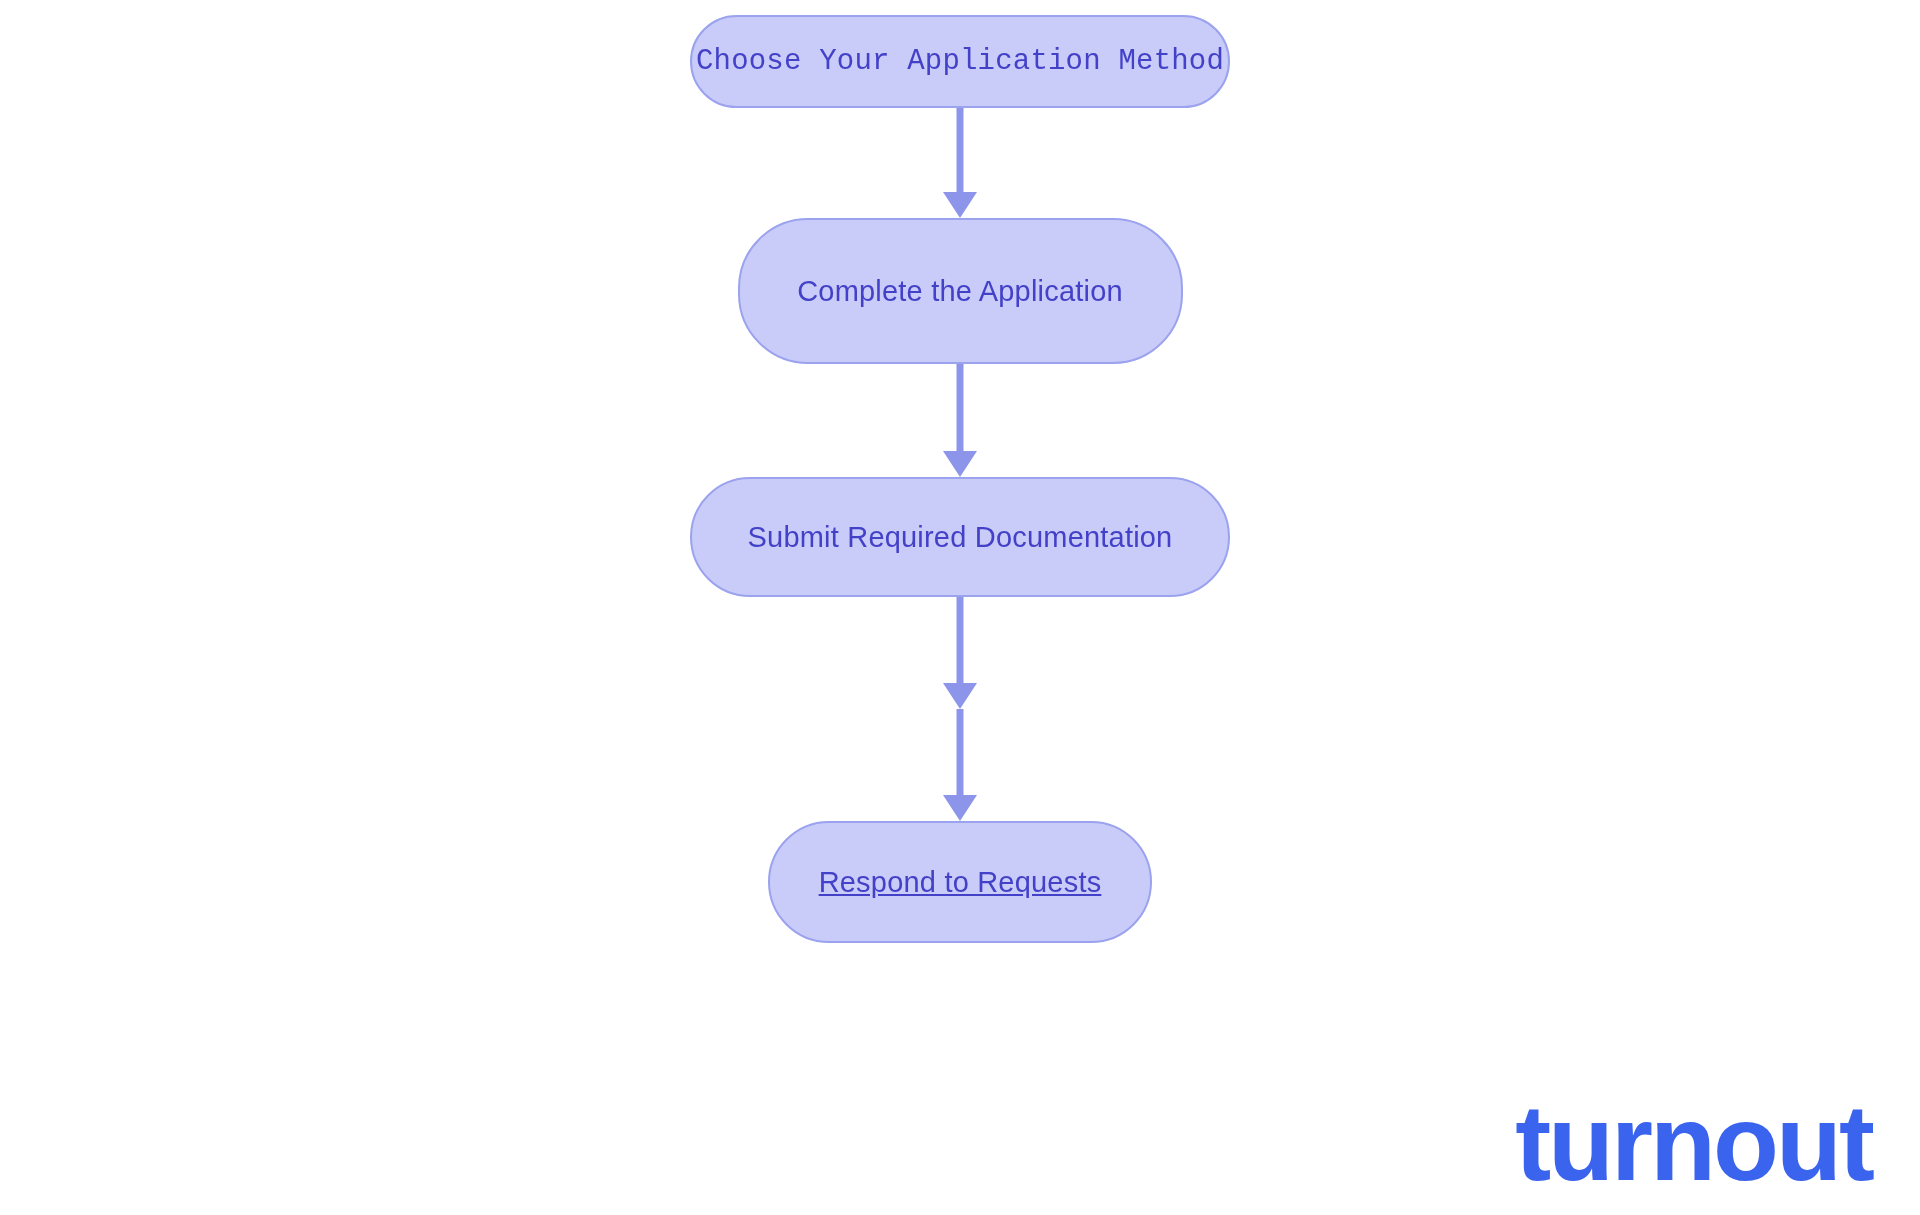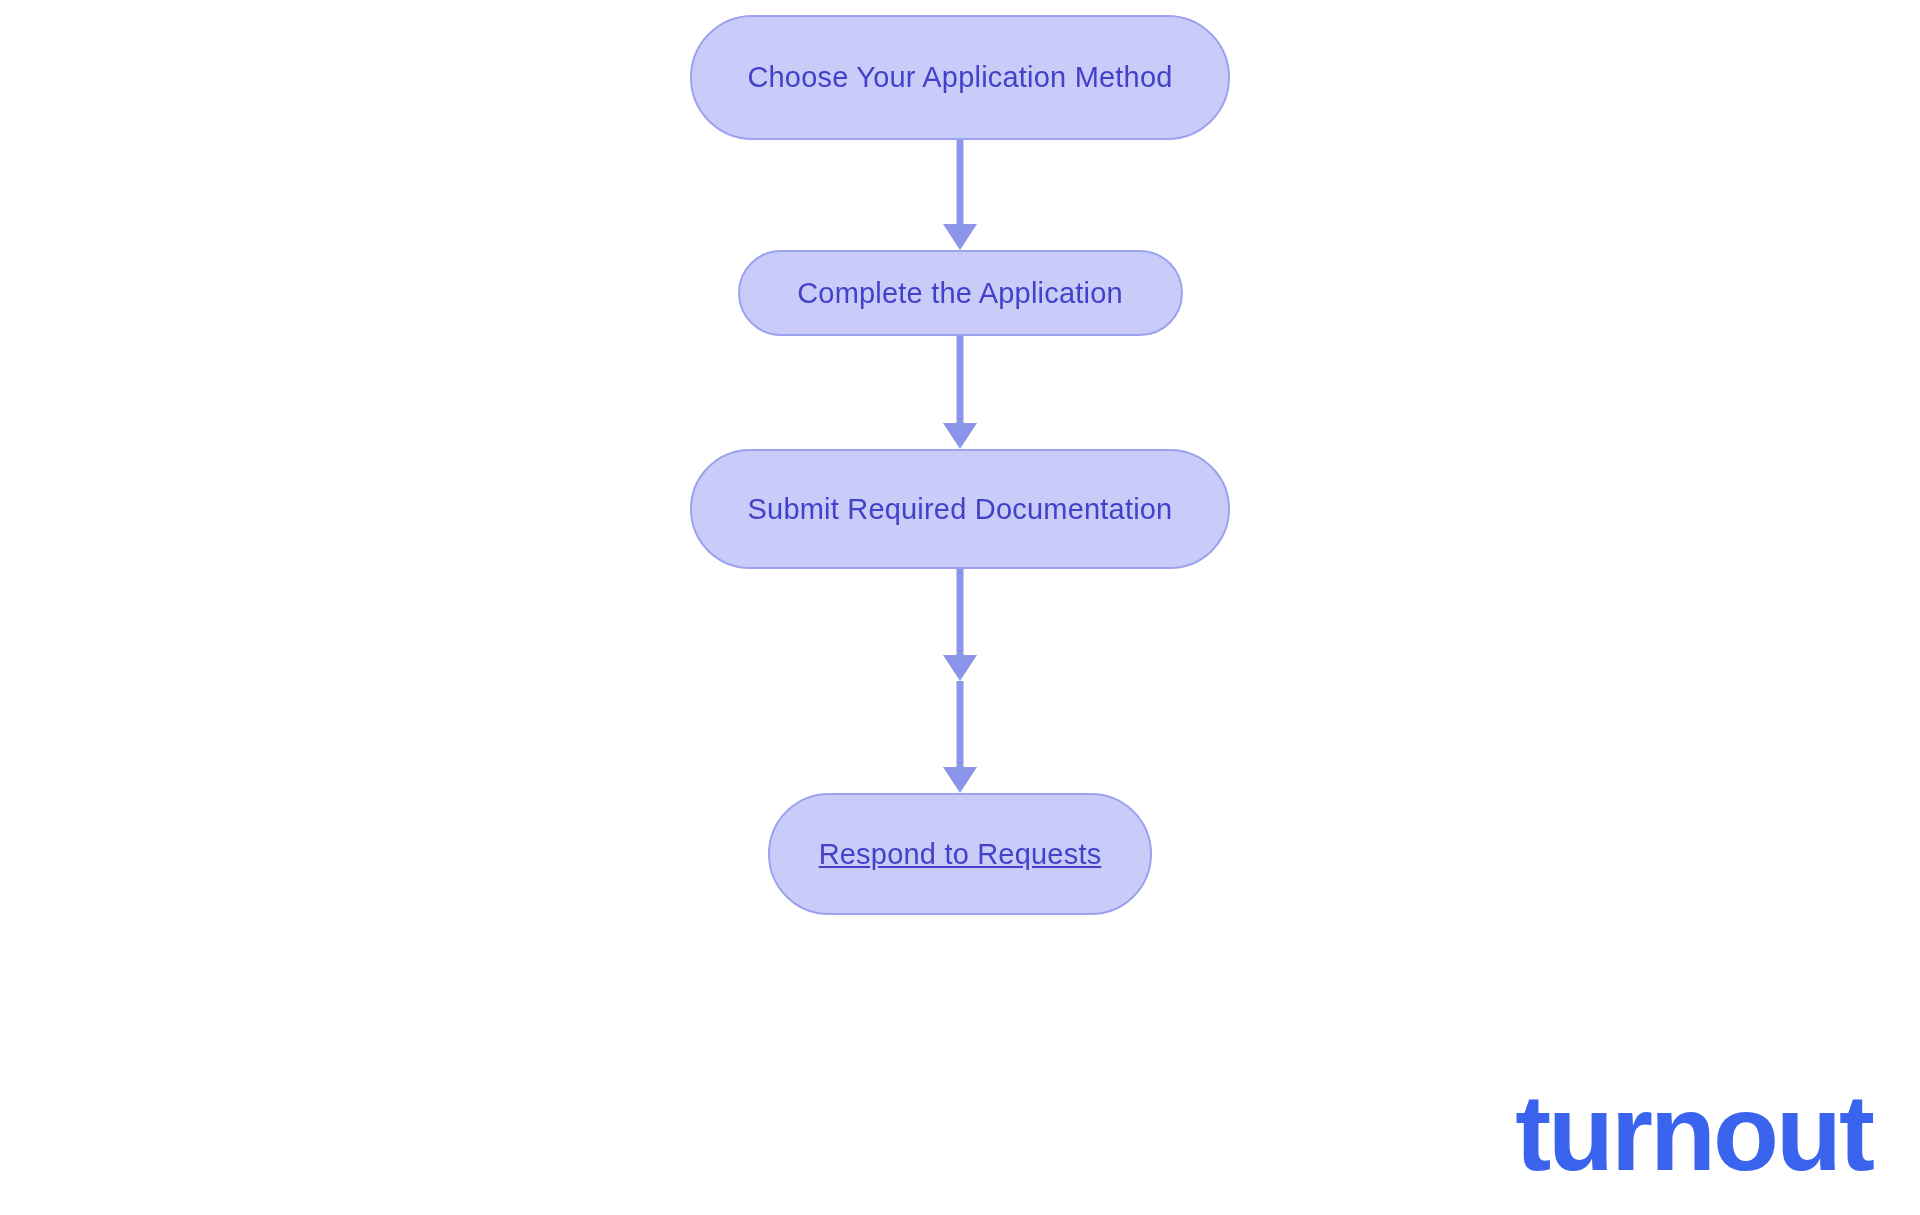--- a/index.html
+++ b/index.html
@@ -31,22 +31,22 @@
     border-radius: 70px;
     display: flex;
     align-items: center;
     justify-content: center;
     color: #4441c9;
     font-size: 29px;
     letter-spacing: 0.2px;
     white-space: nowrap;
     flex: 0 0 auto;
   }
-  .node-1 { width: 540px; height: 125px; }
-  .node-2 { width: 445px; height: 86px; }
+  .node-1 { width: 540px; height: 93px; font-family: Liberation Mono, monospace; }
+  .node-2 { width: 445px; height: 146px; }
   .node-3 { width: 540px; height: 120px; }
   .node-4 { width: 220px; height: 116px; }
   .node-5 { width: 384px; height: 122px; text-decoration: underline; }
 
   .arrow {
     position: relative;
     width: 34px;
     flex: 0 0 auto;
   }
   .arrow-1 { height: 110px; }
@@ -71,21 +71,21 @@
     bottom: 0;
     width: 0;
     height: 0;
     border-left: 17px solid transparent;
     border-right: 17px solid transparent;
     border-top: 26px solid #8d95ea;
   }
   .logo {
     position: absolute;
     right: 48px;
-    bottom: 28px;
+    bottom: 18px;
     color: #3b64ee;
     font-size: 108px;
     font-weight: bold;
     letter-spacing: -3px;
     line-height: 1;
   }
 </style>
 </head>
 <body>
 

